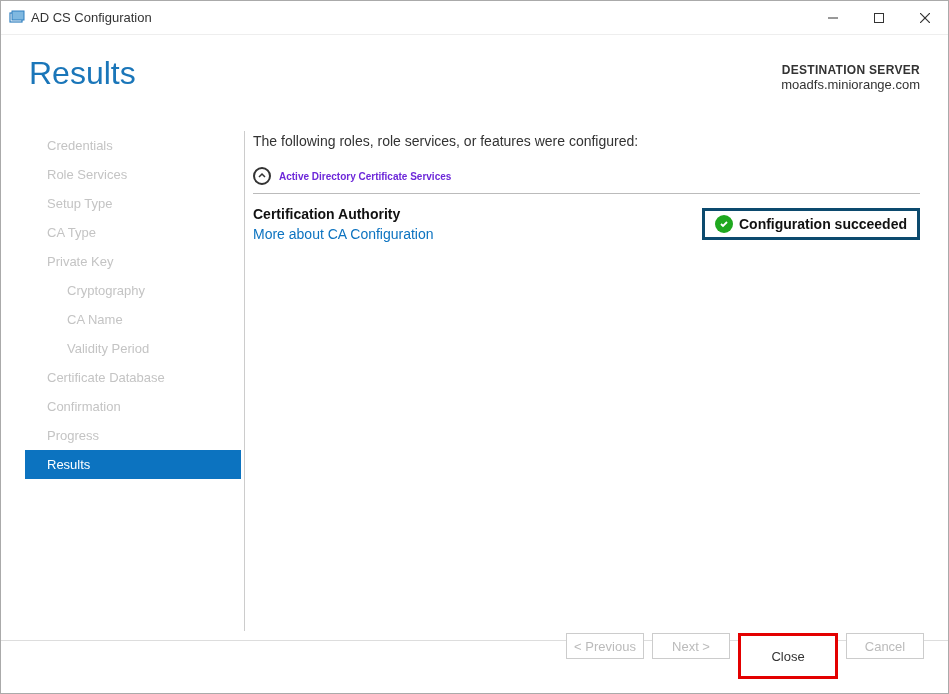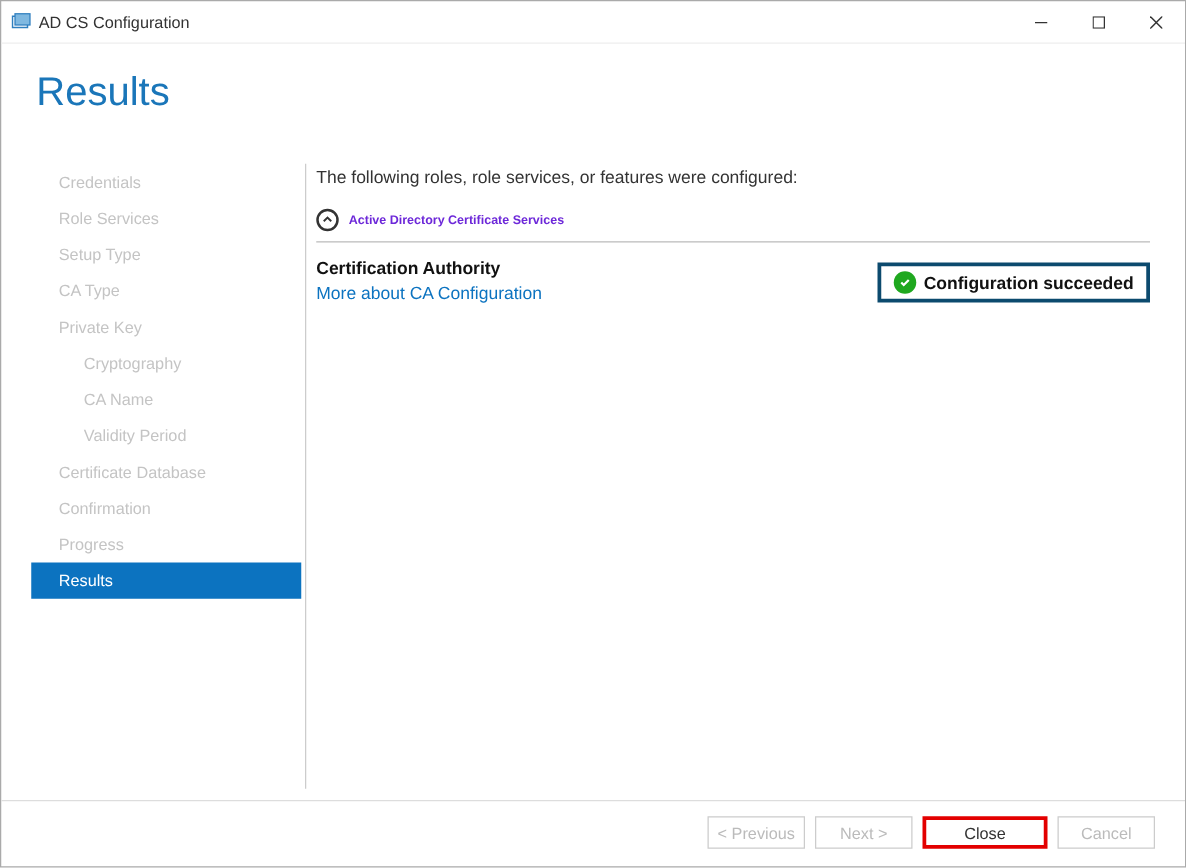--- a/index.html
+++ b/index.html
@@ -129,21 +129,21 @@
   align-items: center;
   justify-content: center;
 }
 .role-name {
   font-weight: 600;
   font-size: 10px;
   color: #6d28d9;
 }
 .result-row {
   display: flex;
-  align-items: flex-end;
+  align-items: center;
 }
 .result-left {
   flex: 1;
 }
 .service-name {
   font-weight: 600;
   font-size: 14px;
   color: #111;
   margin-bottom: 4px;
 }
@@ -193,21 +193,21 @@
   align-items: center;
   justify-content: center;
 }
 .btn.disabled {
   color: #bbb;
   border-color: #ccc;
 }
 .btn.highlighted {
   border: 3px solid #e30000;
   width: 100px;
-  height: 26px;
+  height: 46px;
 }
 .btn-separator {
   border-top: 1px solid #ddd;
   position: absolute;
   bottom: 52px;
   left: 0;
   right: 0;
 }
 </style>
 </head>
@@ -236,20 +236,24 @@
       <svg width="10" height="10">
           <line x1="0" y1="0" x2="10" y2="10" stroke="#333" stroke-width="1.2"></line>
           <line x1="10" y1="0" x2="0" y2="10" stroke="#333" stroke-width="1.2"></line>
         </svg>
     </div>
   </div>
 </div>
 
 <div class="header-row">
   <div class="page-title">Results</div>
+  <div class="dest-block">
+    <div class="dest-label">DESTINATION SERVER</div>
+    <div class="dest-server">moadfs.miniorange.com</div>
+  </div>
 </div>
 
 <div class="sidebar" id="sidebar">
     <div class="sidebar-item">Credentials</div>
     <div class="sidebar-item">Role Services</div>
     <div class="sidebar-item">Setup Type</div>
     <div class="sidebar-item">CA Type</div>
     <div class="sidebar-item">Private Key</div>
     <div class="sidebar-item indented">Cryptography</div>
     <div class="sidebar-item indented">CA Name</div>

